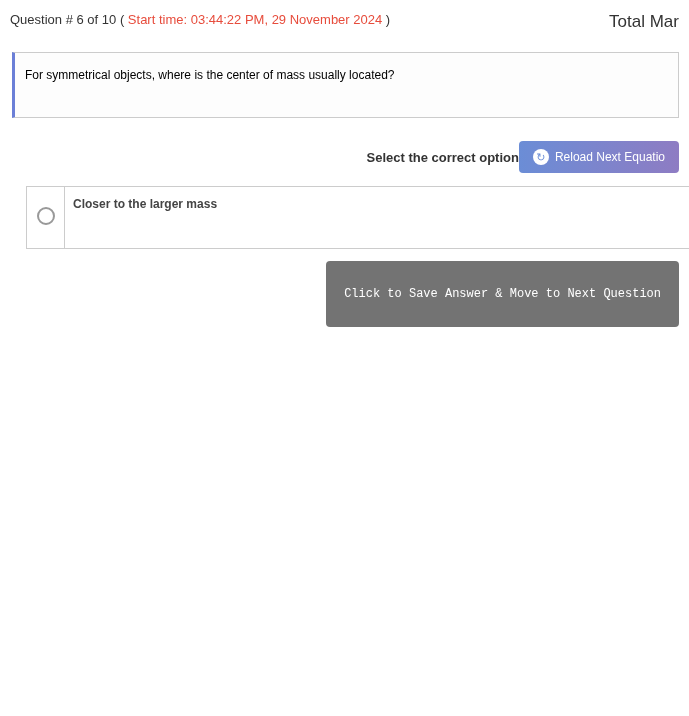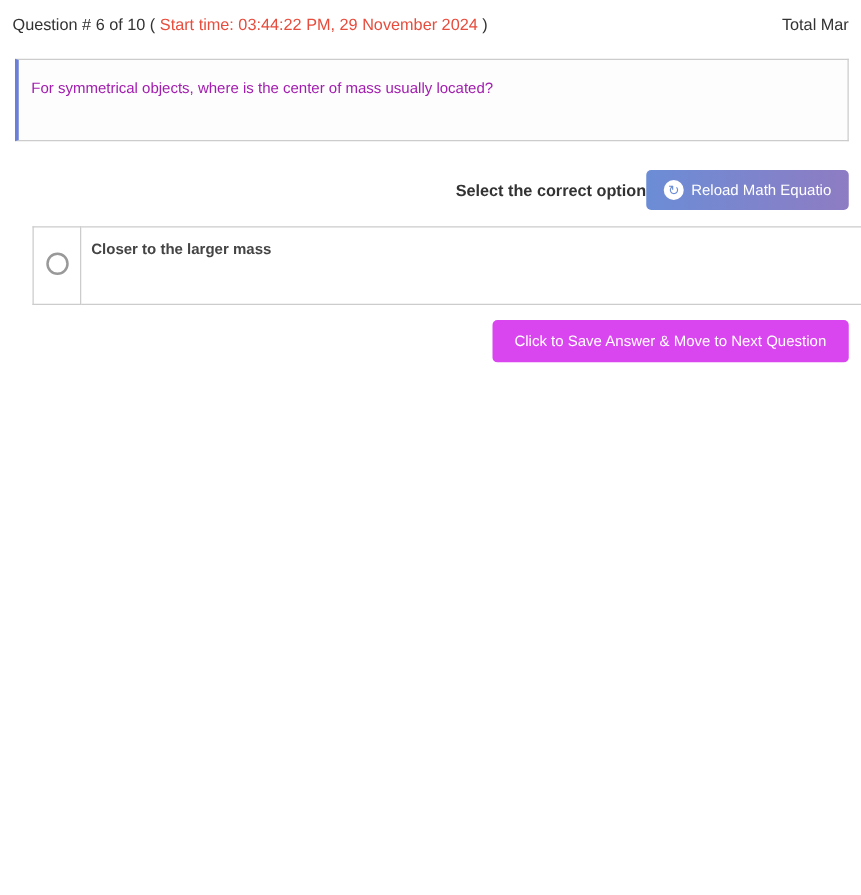--- a/index.html
+++ b/index.html
@@ -24,34 +24,34 @@
     
     .question-info {
       font-size: 13px;
     }
     
     .start-time {
       color: #e74c3c;
     }
     
     .total-marks {
-      font-size: 13px;
+      font-size: 17px;
     }
     
     .question-box {
       margin: 8px 10px 15px 12px;
       border: 1px solid #ccc;
       border-left: 3px solid #6b7fd7;
       padding: 15px 10px 35px 10px;
       background: #fdfdfd;
     }
     
     .question-text {
       font-size: 12px;
-      color: #a21caf;
+      color: #000000;
     }
     
     .select-row {
       display: flex;
       justify-content: flex-end;
       align-items: center;
       padding: 8px 10px;
       margin-bottom: 5px;
     }
     
@@ -117,48 +117,49 @@
       height: 18px;
       border: 2px solid #999;
       border-radius: 50%;
       display: inline-block;
       cursor: pointer;
     }
     
     .save-btn {
       display: block;
       margin: 12px 10px 0 auto;
-      background: #d946ef;
+      background: #737373;
       color: white;
       border: none;
-      padding: 10px 18px;
+      padding: 26px 18px;
       border-radius: 4px;
       font-size: 12px;
       cursor: pointer;
+      font-family: Liberation Mono, monospace;
     }
   </style>
 </head>
 <body>
 
 <div class="header">
   <div class="question-info">
     <span>Question # </span><span>6</span><span> of </span><span>10</span><span> ( </span><span class="start-time">Start time: 03:44:22 PM, 29 November 2024</span><span> ) </span>
   </div>
   <div class="total-marks">Total Mar</div>
 </div>
 
 <div class="question-box">
   <div class="question-text">For symmetrical objects, where is the center of mass usually located?</div>
 </div>
 
 <div class="select-row">
   <div class="select-label">Select the correct option</div>
   <button class="reload-btn">
     <span class="reload-icon">↻</span>
-    <span>Reload Math Equatio</span>
+    <span>Reload Next Equatio</span>
   </button>
 </div>
 
 <table class="options-table">
   <tbody>
       <tr class="option-row">
     <td class="option-radio-cell">
       <span class="radio-circle"></span>
     </td>
     <td class="option-text-cell">Closer to the larger mass</td>

